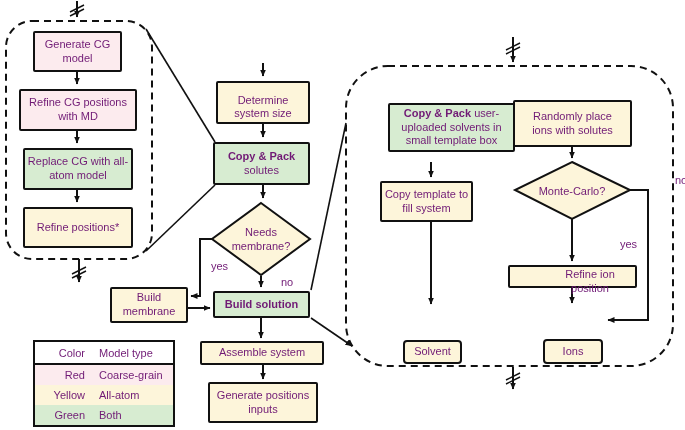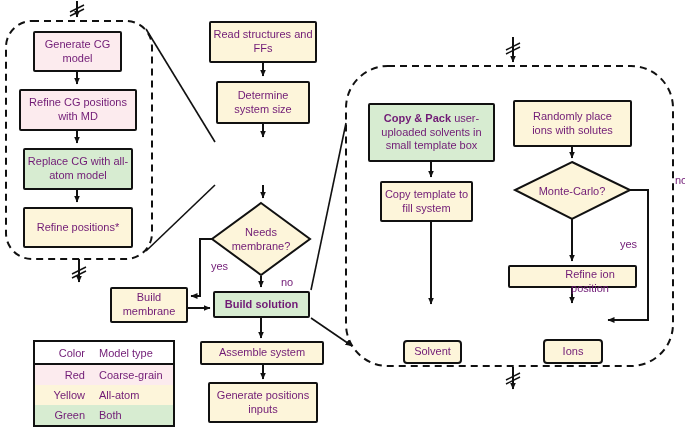--- a/index.html
+++ b/index.html
@@ -111,43 +111,46 @@
   <div class="box pink" style="left:19px;top:89px;width:118px;height:42px;">
     <span>Refine CG positions with MD</span>
   </div>
   <div class="box yellow" style="left:23px;top:207px;width:110px;height:41px;">
     <span>Refine positions*</span>
   </div>
   <div class="box green" style="left:23px;top:148px;width:110px;height:42px;">
     <span>Replace CG with all-atom model</span>
   </div>
 
-  <div class="box yellow" style="left:209px;top:21px;width:108px;height:42px;">
-    <span>Read structures and FFs</span>
+  <div class="box yellow" style="left:216px;top:81px;width:94px;height:43px;padding:1px 4px;align-items:flex-end;">
+    <span>Determine system size</span>
   </div>
-  <div class="box yellow" style="left:216px;top:81px;width:94px;height:43px;padding:1px 4px;">
-    <span>Determine system size</span>
+  <div class="box green" style="left:213px;top:142px;width:97px;height:43px;">
+    <span>
+      <span class="b">Copy &amp; Pack</span>
+      <span>solutes</span>
+    </span>
   </div>
   <div class="dlabel" style="left:225px;top:225px;width:72px;">Needs membrane?</div>
   <div class="lbl" style="left:169px;top:260px;">yes</div>
   <div class="lbl" style="left:239px;top:276px;">no</div>
   <div class="box yellow" style="left:110px;top:287px;width:78px;height:36px;">
     <span>Build membrane</span>
   </div>
   <div class="box green b" style="left:213px;top:291px;width:97px;height:27px;">
     <span>Build solution</span>
   </div>
   <div class="box yellow" style="left:200px;top:341px;width:124px;height:24px;">
     <span>Assemble system</span>
   </div>
   <div class="box yellow" style="left:208px;top:382px;width:110px;height:41px;">
     <span>Generate positions inputs</span>
   </div>
 
-  <div class="box green" style="left:368px;top:103px;width:127px;height:59px;">
+  <div class="box green" style="left:388px;top:103px;width:127px;height:49px;">
     <span>
       <span class="b">Copy &amp; Pack</span>
       <span>user-uploaded solvents in small template box</span>
     </span>
   </div>
   <div class="box yellow" style="left:380px;top:181px;width:93px;height:41px;">
     <span>Copy template to fill system</span>
   </div>
   <div class="box yellow round" style="left:403px;top:308px;width:59px;height:24px;">
     <span>Solvent</span>

